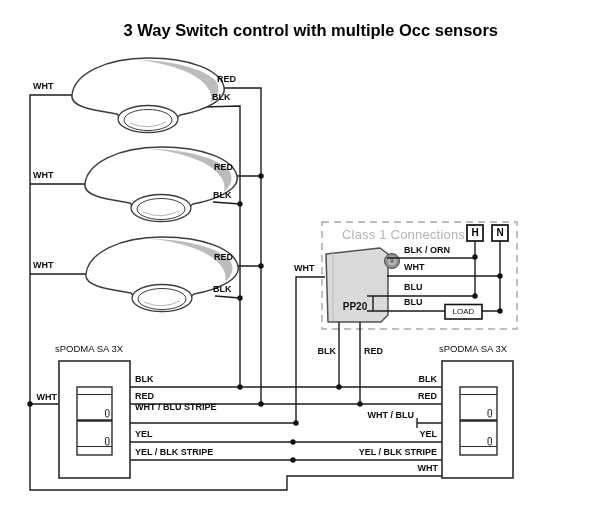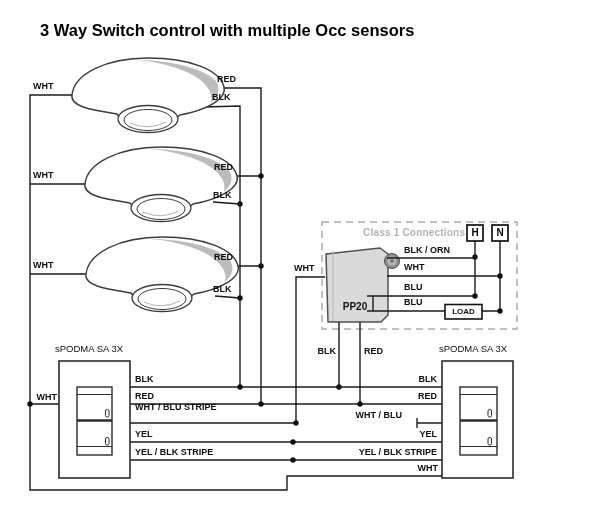--- a/index.html
+++ b/index.html
@@ -7,30 +7,30 @@
     position:relative;width:607px;height:511px;background:#ffffff;
     font-family:"Liberation Sans",sans-serif;overflow:hidden;
   }
   .stage svg{position:absolute;left:0;top:0;}
   .lbl{
     position:absolute;font-weight:bold;font-size:9px;line-height:11px;
     color:#0d0d0d;white-space:nowrap;
   }
   .lbl.rt{text-align:right;}
   .title{
-    position:absolute;left:40px;top:21px;width:450px;text-align:left;
+    position:absolute;left:48px;top:21px;width:450px;text-align:right;
     font-weight:bold;font-size:16.5px;line-height:19px;color:#000;white-space:nowrap;
   }
   .zone-lbl{
-    position:absolute;left:342px;top:227px;font-size:10px;font-weight:bold;
-    color:#b3b3b3;letter-spacing:.2px;white-space:nowrap;margin-left:21px;
+    position:absolute;left:342px;top:227px;font-size:13px;font-weight:normal;
+    color:#b3b3b3;letter-spacing:.2px;white-space:nowrap;
   }
   .term{position:absolute;text-align:center;font-weight:bold;font-size:10px;line-height:12px;color:#000;}
   .pp20-lbl{position:absolute;left:326px;top:269px;width:58px;text-align:center;font-weight:bold;font-size:10px;color:#111;margin-top:32px;}
-  .load-lbl{position:absolute;left:445px;top:307px;width:37px;text-align:center;font-weight:bold;font-size:8px;color:#111;}
+  .load-lbl{position:absolute;left:445px;top:307px;width:37px;text-align:center;font-weight:normal;font-size:8px;color:#111;}
   .sw-title{position:absolute;font-weight:normal;font-size:9.5px;color:#0d0d0d;white-space:nowrap;}
 </style>
 </head>
 <body>
 
 <div class="stage">
 
   <svg width="607" height="511" viewBox="0 0 607 511">
     <defs>
       <g id="dome">
@@ -155,18 +155,18 @@
 
   <span class="lbl rt" style="left:31px;top:392px;width:26px">WHT</span>
   <span class="lbl" style="left:135px;top:374px">BLK</span>
   <span class="lbl" style="left:135px;top:391px">RED</span>
   <span class="lbl" style="left:135px;top:402px">WHT / BLU STRIPE</span>
   <span class="lbl" style="left:135px;top:429px">YEL</span>
   <span class="lbl" style="left:135px;top:447px">YEL / BLK STRIPE</span>
 
   <span class="lbl rt" style="right:170px;top:374px">BLK</span>
   <span class="lbl rt" style="right:170px;top:391px">RED</span>
-  <span class="lbl rt" style="right:205px;top:410px">WHT / BLU</span>
+  <span class="lbl rt" style="right:193px;top:410px">WHT / BLU</span>
   <span class="lbl rt" style="right:170px;top:429px">YEL</span>
   <span class="lbl rt" style="right:170px;top:447px">YEL / BLK STRIPE</span>
   <span class="lbl rt" style="right:169px;top:463px">WHT</span>
 
 </div>
 
 </body></html>

